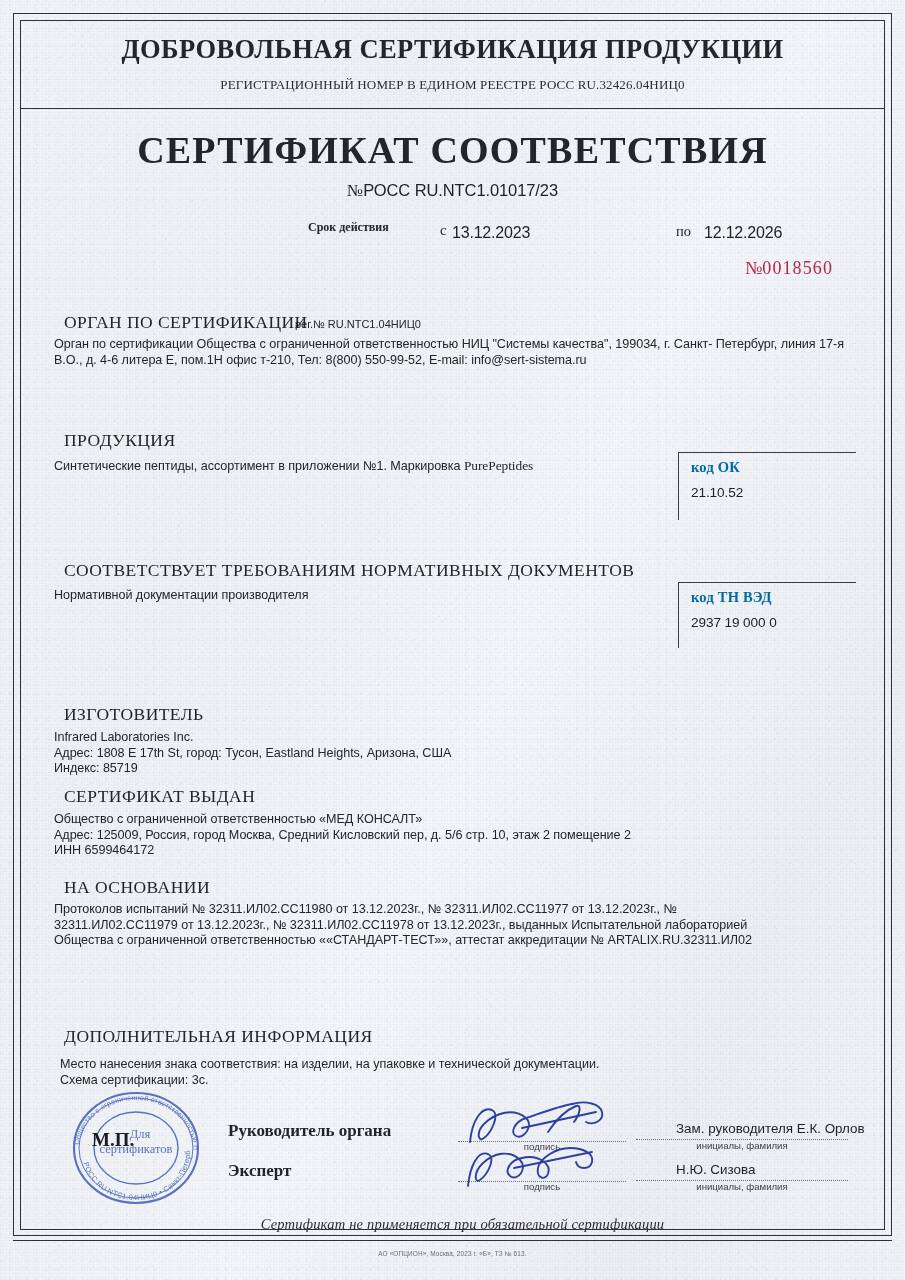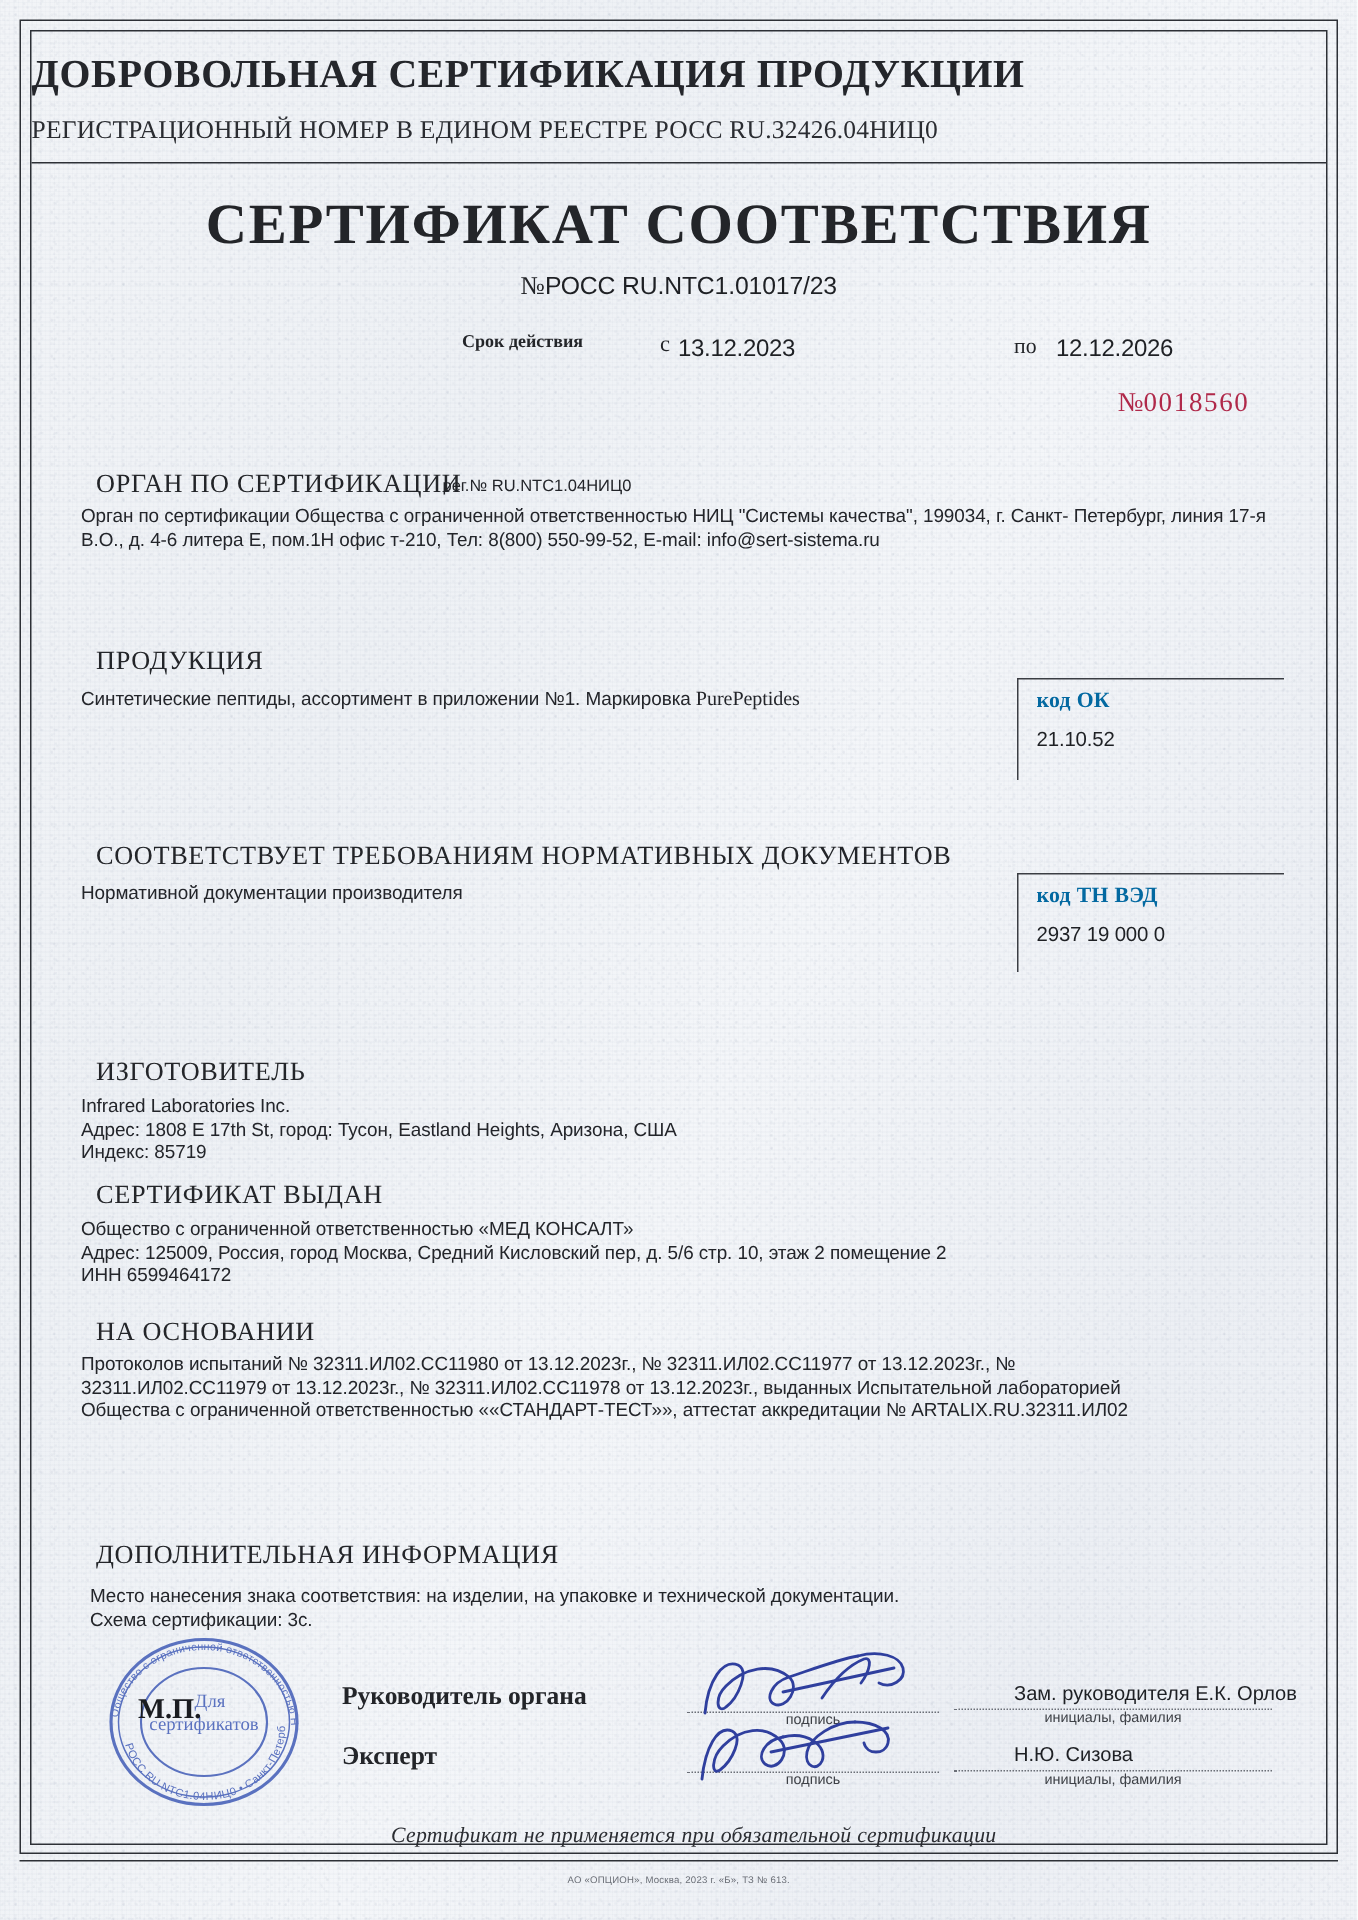--- a/index.html
+++ b/index.html
@@ -55,34 +55,35 @@
     left: 20px; top: 20px; right: 20px; bottom: 50px;
     border: 1px solid #2d3036;
   }
 
   
   .header-band {
     position: absolute;
     left: 21px; top: 21px; right: 21px;
     height: 88px;
     border-bottom: 1px solid #2d3036;
+    text-align: center;
     padding-top: 13px;
   }
   .hdr-line1 {
     font-family: "Liberation Serif", serif;
     font-size: 26.5px;
     font-weight: bold;
     letter-spacing: .4px;
     color: #24262b;
     white-space: nowrap;
   }
   .hdr-line2 {
     margin-top: 12px;
     font-family: "Liberation Serif", serif;
-    font-size: 17px;
+    font-size: 13px;
     letter-spacing: .15px;
     color: #2a2c31;
     white-space: nowrap;
   }
 
   
   .title-main {
     position: absolute;
     top: 128px; left: 0; right: 0;
     text-align: center;

